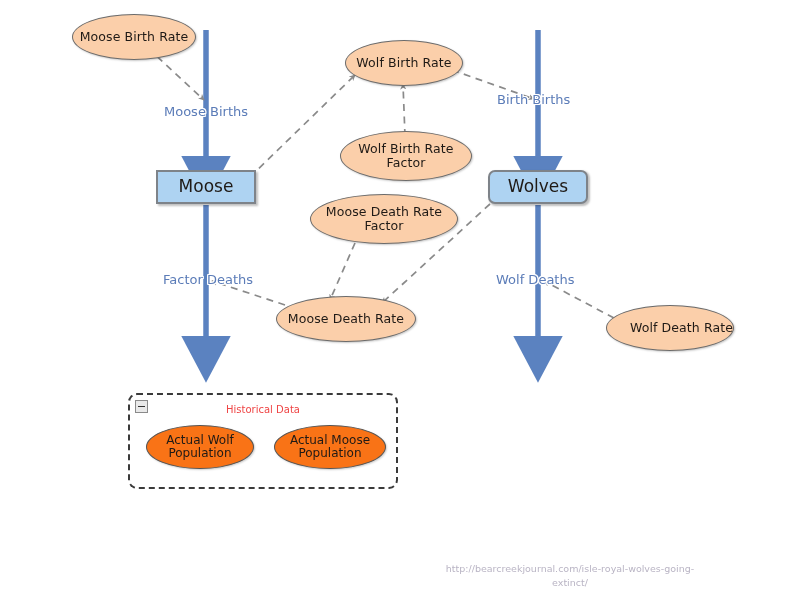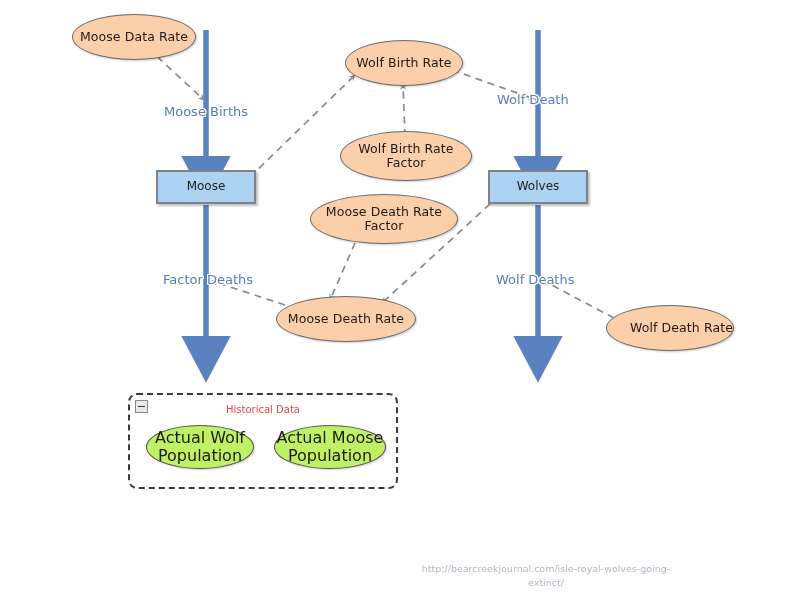--- a/index.html
+++ b/index.html
@@ -45,30 +45,30 @@
     box-shadow: 1px 1px 2px rgba(0,0,0,0.22);
     font-size: 12.5px;
     letter-spacing: 0.1px;
   }
 
   
   .stock {
     background: #AED3F2;
     border: 2px solid #7e8389;
     box-shadow: 1.5px 1.5px 2px rgba(0,0,0,0.25);
-    font-size: 12px;
+    font-size: 17px;
   }
 
   
   .data-ellipse {
     border-radius: 50%;
-    background: #bef264;
+    background: #f97316;
     border: 1.6px solid #555555;
     box-shadow: 1px 1px 2px rgba(0,0,0,0.2);
-    font-size: 16px;
+    font-size: 12px;
   }
 
   
   .group-box {
     position: absolute;
     box-sizing: border-box;
     border: 2px dashed #3a3a3a;
     border-radius: 9px;
     background: transparent;
     z-index: 3;
@@ -113,21 +113,21 @@
     white-space: nowrap;
     z-index: 6;
     text-shadow:
        1px 0 0 #fff, -1px 0 0 #fff, 0 1px 0 #fff, 0 -1px 0 #fff,
        1px 1px 0 #fff, -1px -1px 0 #fff, 1px -1px 0 #fff, -1px 1px 0 #fff;
   }
 
   
   .source-url {
     position: absolute;
-    left: 406px;
+    left: 430px;
     top: 562px;
     width: 280px;
     text-align: center;
     font-size: 9.5px;
     line-height: 1.5;
     color: #b9b4c4;
     z-index: 4;
   }
 </style>
 </head>
@@ -167,26 +167,26 @@
     <path d="M 285,305 L 212,281"></path>
 
     <path d="M 614,318 L 544,281"></path>
   </g>
 </svg>
 
 <div class="node stock" style="left:156px; top:170px; width:100px; height:34px;">
   <span>Moose</span>
 </div>
 
-<div class="node stock" style="left:488px; top:170px; width:100px; height:34px;">
+<div class="node stock" style="left:488px; top:170px; width:100px; height:34px;border-radius:7px;">
   <span>Wolves</span>
 </div>
 
 <div class="node aux" style="left:72px; top:14px; width:124px; height:46px;">
-  <span>Moose Data Rate</span>
+  <span>Moose Birth Rate</span>
 </div>
 
 <div class="node aux" style="left:345px; top:40px; width:118px; height:46px;">
   <span>Wolf Birth Rate</span>
 </div>
 
 <div class="node aux" style="left:340px; top:131px; width:132px; height:50px;">
   <span>Wolf Birth Rate
 Factor</span>
 </div>
@@ -206,21 +206,21 @@
 
 <div class="flow-label" style="left:164px; top:92px;margin-top:12px;">
   <span>Moose Births</span>
 </div>
 
 <div class="flow-label" style="left:163px; top:272px;">
   <span>Factor Deaths</span>
 </div>
 
 <div class="flow-label" style="left:497px; top:92px;">
-  <span>Wolf Death</span>
+  <span>Birth Births</span>
 </div>
 
 <div class="flow-label" style="left:496px; top:272px;text-align:center;">
   <span>Wolf Deaths</span>
 </div>
 
 <div class="group-box" style="left:128px; top:393px; width:270px; height:96px;">
   <div class="collapse-btn">
     <span></span>
   </div>

